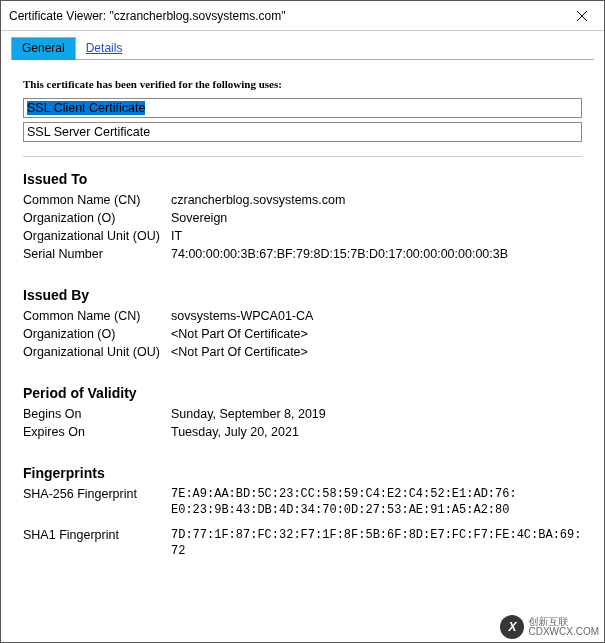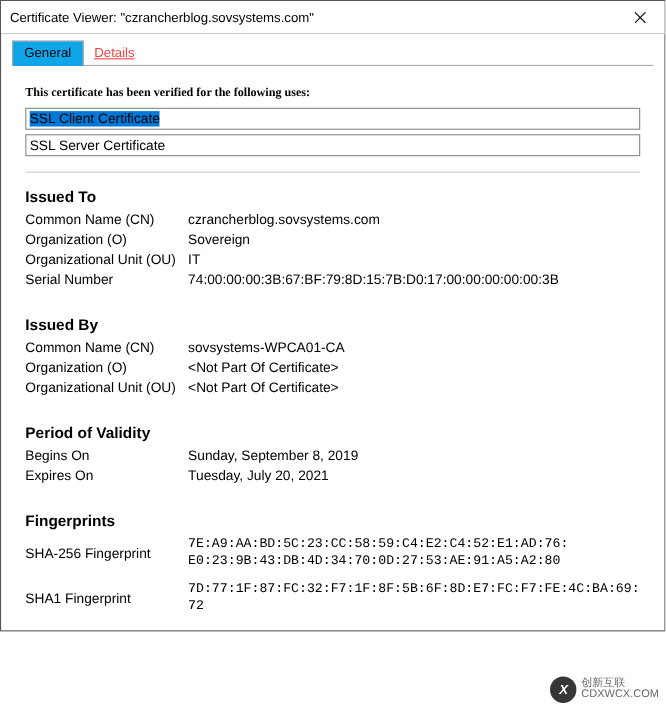--- a/index.html
+++ b/index.html
@@ -6,21 +6,21 @@
 body {
   font-family: "Segoe UI", Tahoma, sans-serif;
   font-size: 12px;
   background: #fff;
   width: 605px;
   height: 643px;
   overflow: hidden;
 }
 .window {
   width: 605px;
-  height: 574px;
+  height: 643px;
   border: 1px solid #555;
   background: #fff;
   display: flex;
   flex-direction: column;
 }
 .titlebar {
   height: 30px;
   background: #fff;
   display: flex;
   align-items: center;
@@ -50,21 +50,21 @@
 .tab.active {
   border-top: 1px solid #a9a9a9;
   border-left: 1px solid #a9a9a9;
   border-right: 1px solid #a9a9a9;
   background: #0ea5e9;
   z-index: 2;
   margin-bottom: -1px;
 }
 .tab.inactive {
   text-decoration: underline;
-  color: #ef4444;
+  color: #1d4ed8;
   border-top: 1px solid transparent;
 }
 .tabline { border-bottom: 1px solid #a9a9a9; margin: 0 10px; }
 .content {
   flex: 1;
   padding: 18px 22px 10px 22px;
   overflow: auto;
   position: relative;
 }
 .verify-heading {
@@ -86,21 +86,21 @@
 .separator {
   border: none;
   border-top: 1px solid #ccc;
   margin: 14px 0 14px 0;
 }
 .section-heading {
   font-weight: bold;
   font-size: 14px;
   margin-bottom: 6px;
 }
-.kv { display: flex; margin-bottom: 4px; font-size: 12.5px; align-items: center; }
+.kv { display: flex; margin-bottom: 4px; font-size: 12.5px; }
 .kv .k { width: 148px; flex-shrink: 0; }
 .kv .v { flex: 1; word-break: break-all; }
 .mono { font-family: Consolas, "Courier New", monospace; font-size: 12px; line-height: 1.3; }
 .section-gap { height: 22px; }
 .watermark {
   position: absolute;
   right: 6px;
   bottom: 4px;
   display: flex;
   align-items: center;

